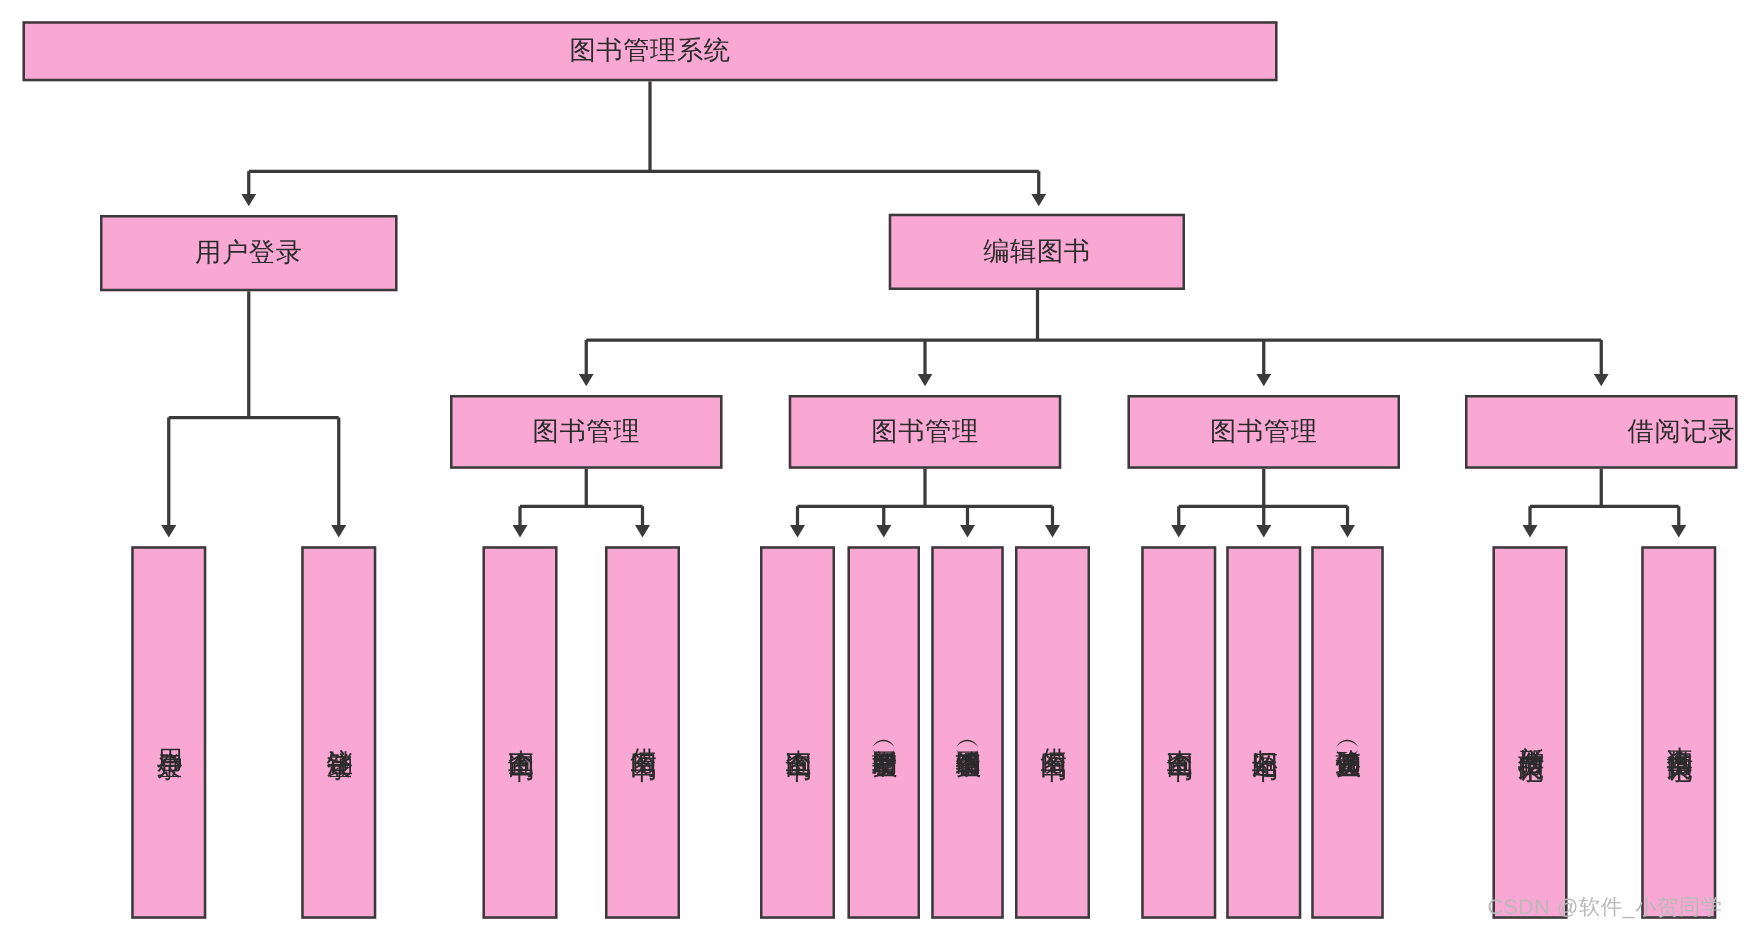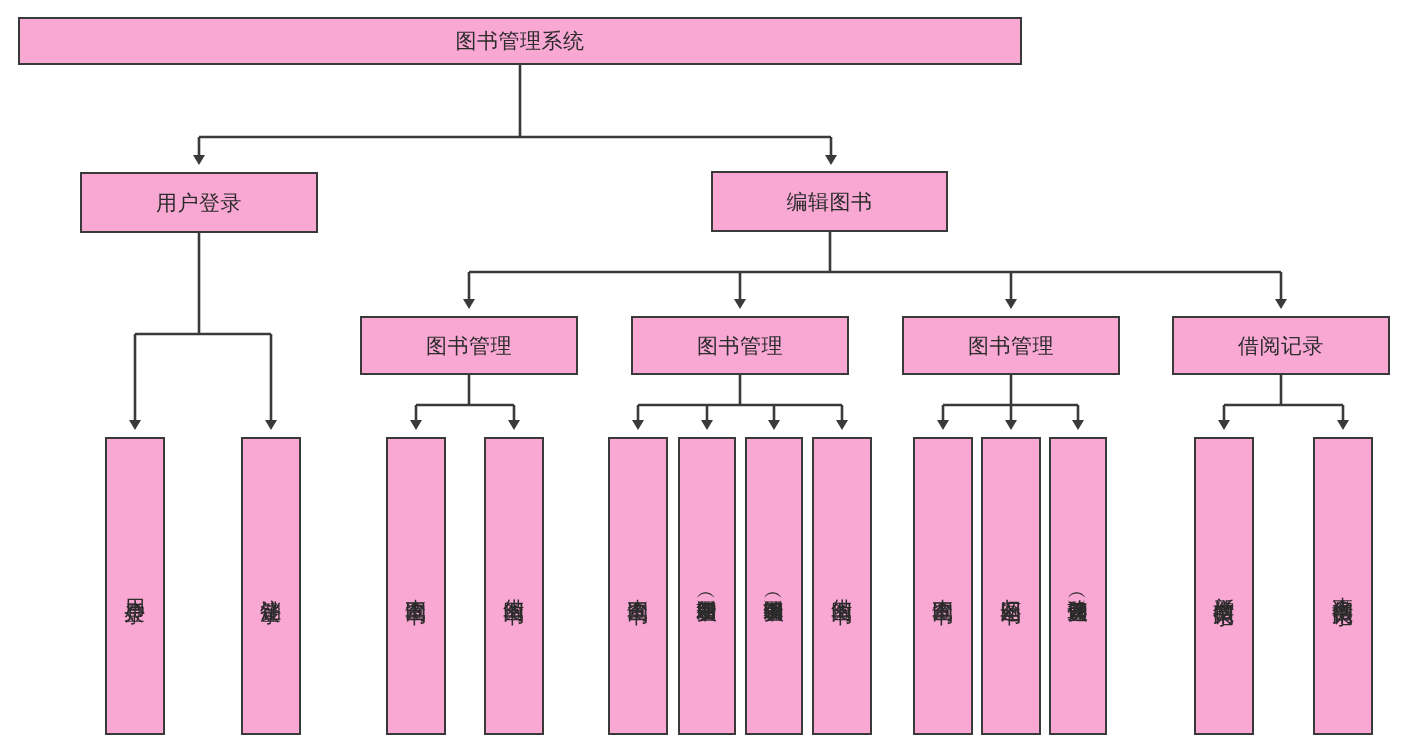--- a/index.html
+++ b/index.html
@@ -136,21 +136,21 @@
 
   <div class="node node-h" style="left:360px; top:316px; width:218px; height:59px;">
     <span class="label">图书管理</span>
   </div>
   <div class="node node-h" style="left:631px; top:316px; width:218px; height:59px;">
     <span class="label">图书管理</span>
   </div>
   <div class="node node-h" style="left:902px; top:316px; width:218px; height:59px;">
     <span class="label">图书管理</span>
   </div>
-  <div class="node node-h" style="left:1172px; top:316px; width:218px; height:59px;">
+  <div class="node node-h" style="left:1172px; top:316px; width:218px; height:59px;justify-content:flex-end;">
     <span class="label">借阅记录</span>
   </div>
 
   <div class="node node-v" style="left:105px; top:437px; width:60px; height:298px;">
     <span class="label">用户登录</span>
   </div>
   <div class="node node-v" style="left:241px; top:437px; width:60px; height:298px;">
     <span class="label">注销登录</span>
   </div>
 
@@ -184,14 +184,15 @@
     <span class="label">确认归还（管理员）</span>
   </div>
 
   <div class="node node-v" style="left:1194px; top:437px; width:60px; height:298px;">
     <span class="label">新增借阅记录</span>
   </div>
   <div class="node node-v" style="left:1313px; top:437px; width:60px; height:298px;">
     <span class="label">查询借阅记录</span>
   </div>
 
+  <div class="watermark" style="left:1190px; top:714px;">CSDN @软件_小贺同学</div>
 
 </div>
 
 </body></html>

